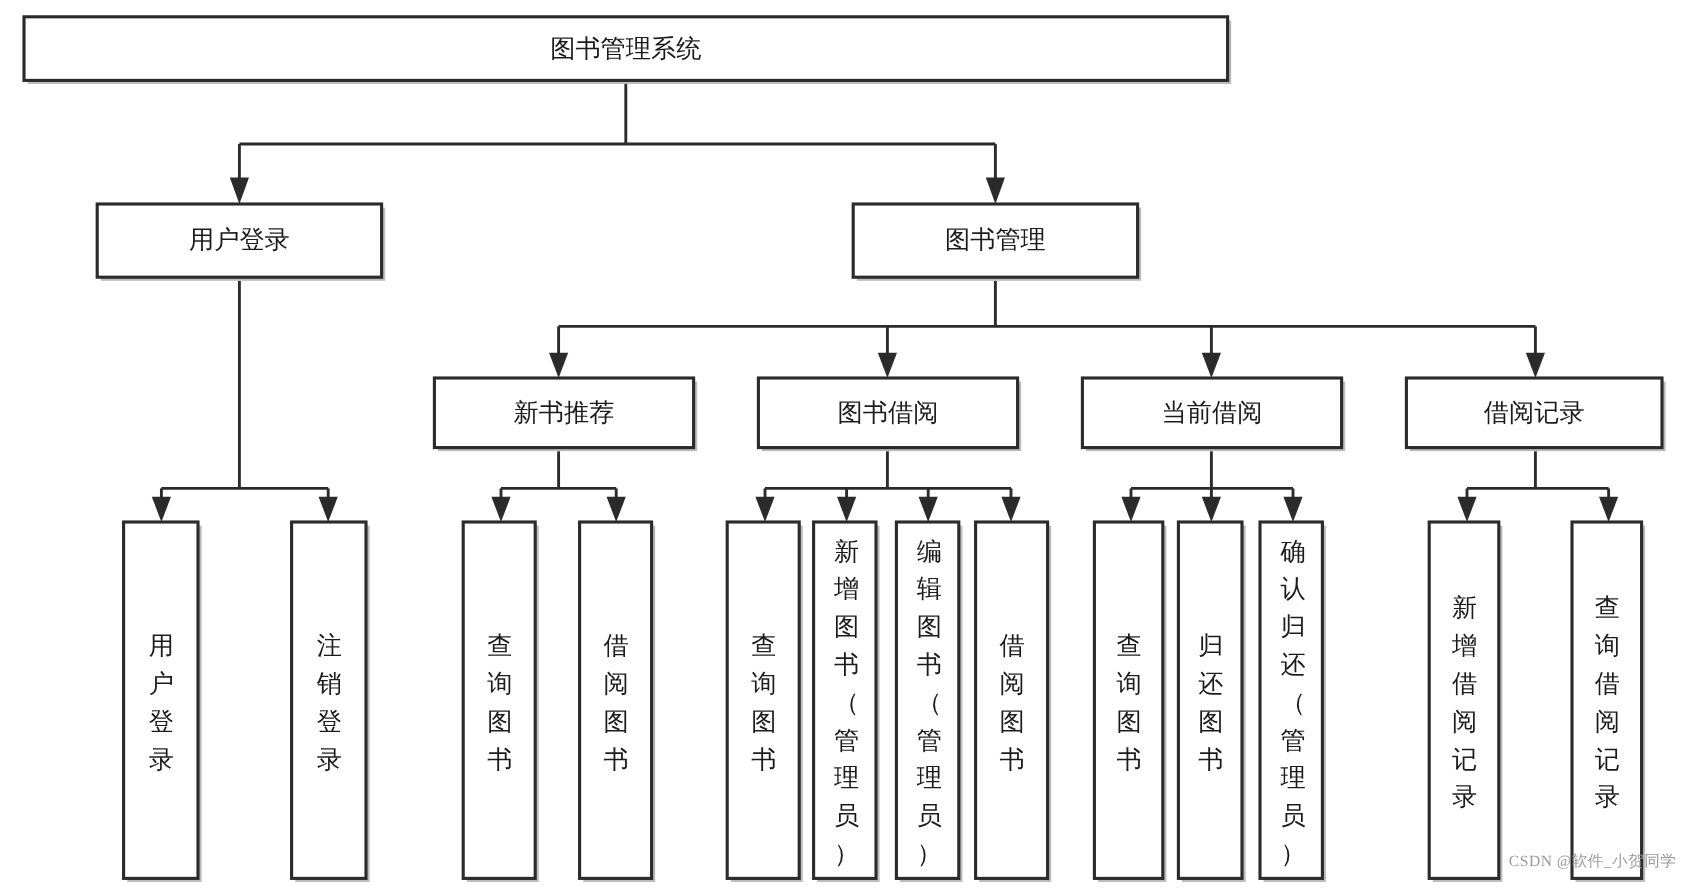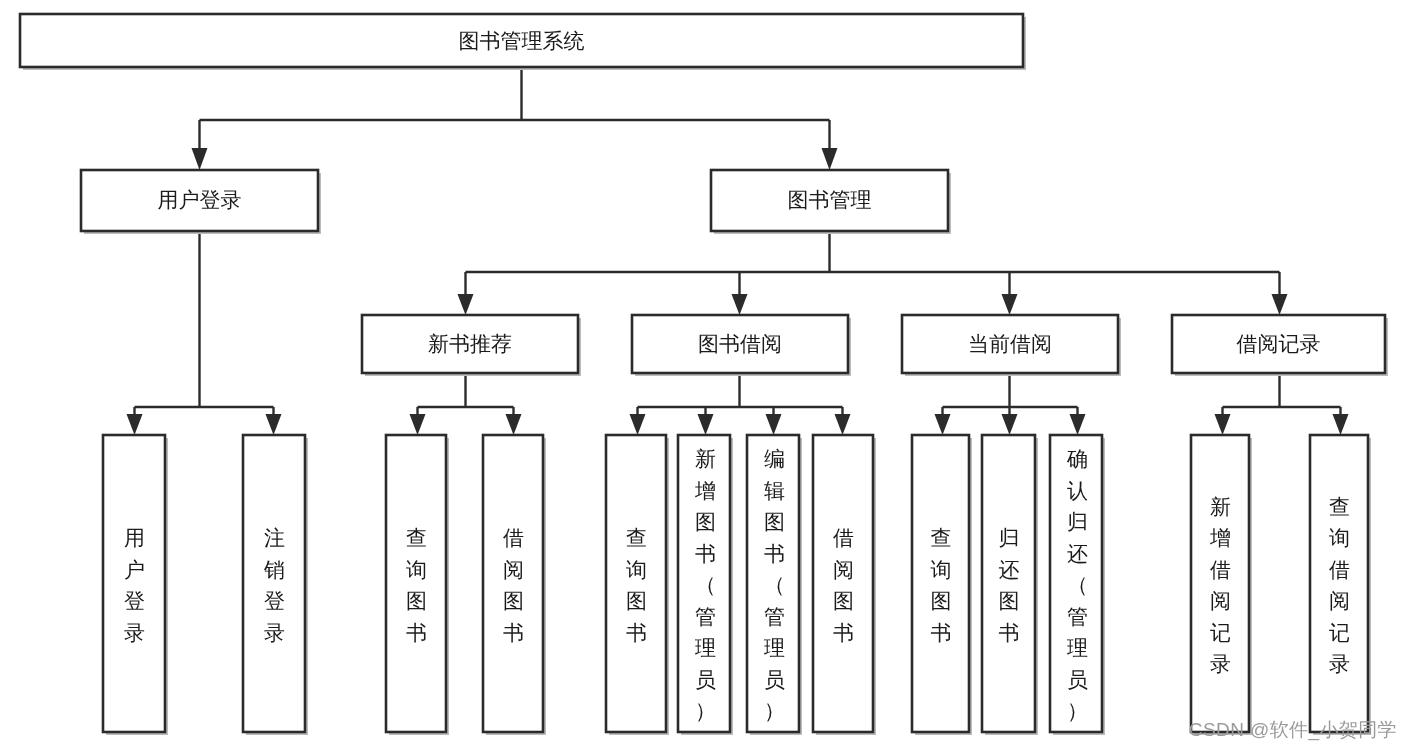--- a/index.html
+++ b/index.html
@@ -54,23 +54,23 @@
   }
   .node-label-v {
     font-family: "Liberation Sans", "DejaVu Sans", sans-serif;
     font-size: 21px;
     fill: #1b1b1b;
     text-anchor: middle;
   }
   .watermark {
     position: absolute;
     right: 8px;
-    bottom: 4px;
-    font-family: Liberation Sans, sans-serif;
-    font-size: 19px;
+    bottom: 20px;
+    font-family: Liberation Serif, serif;
+    font-size: 13px;
     color: #9a9a9a;
     letter-spacing: 0.4px;
     white-space: nowrap;
     user-select: none;
   }
 </style>
 </head>
 <body>
 
 <div id="diagram-root">

